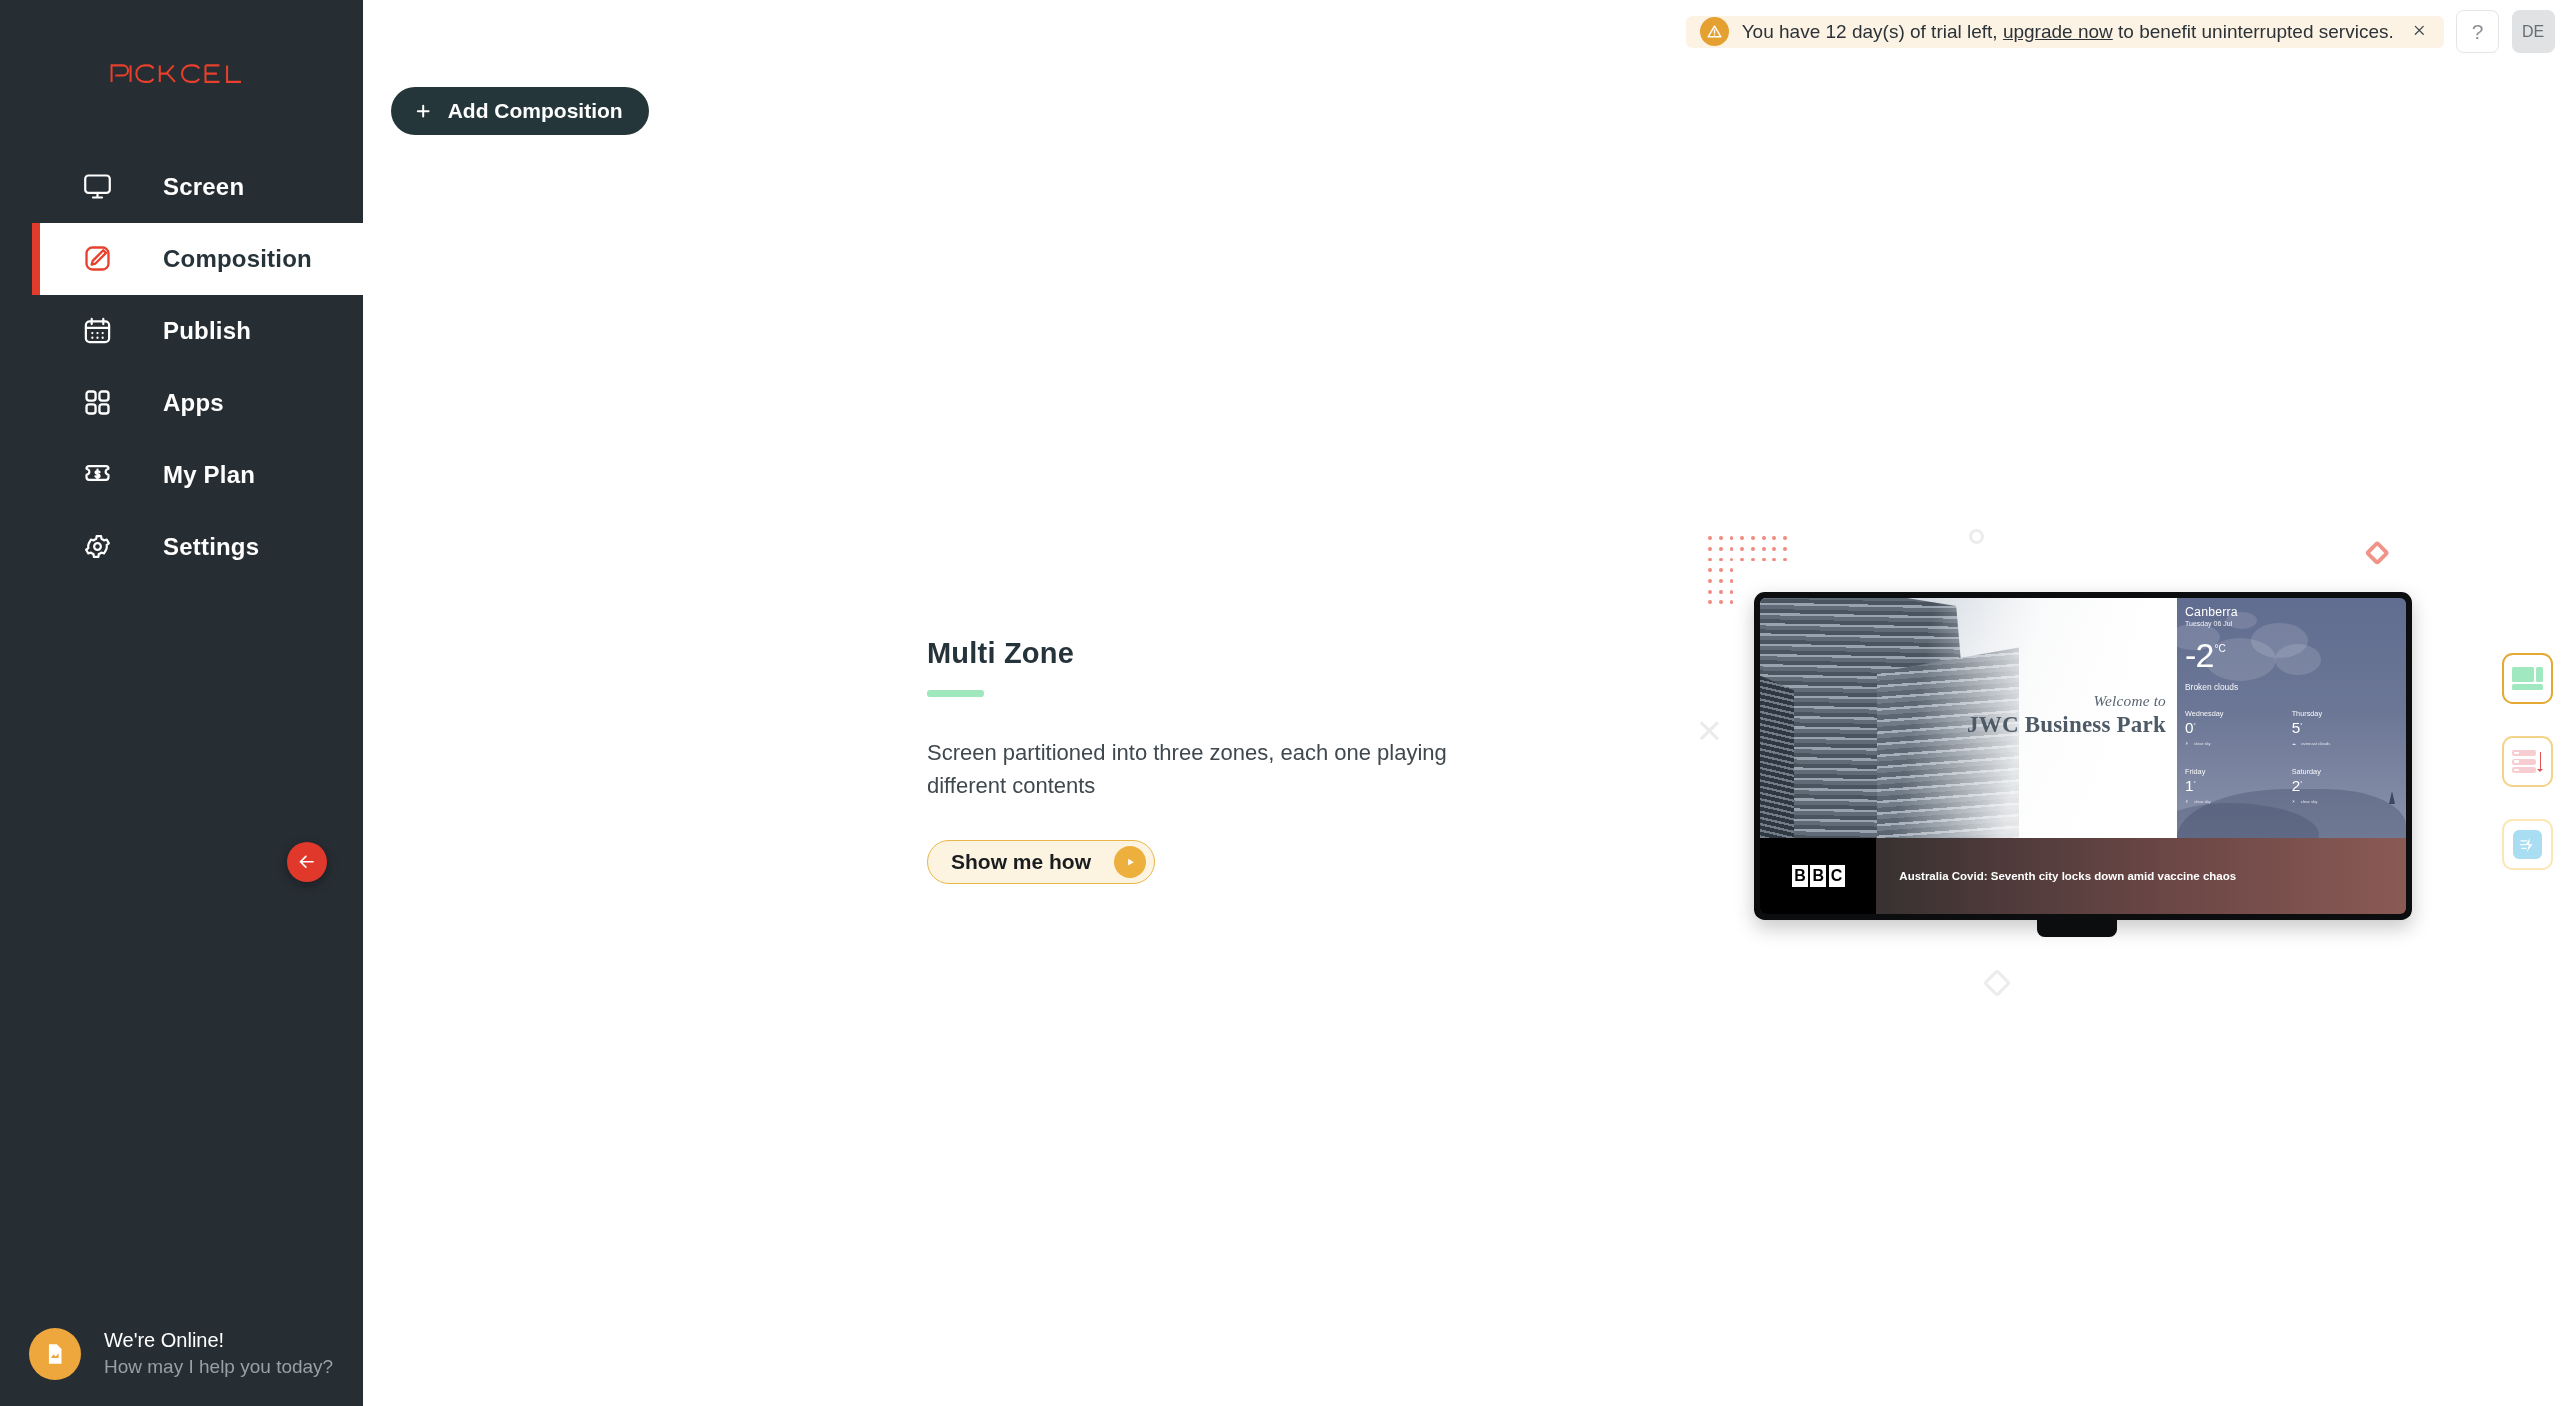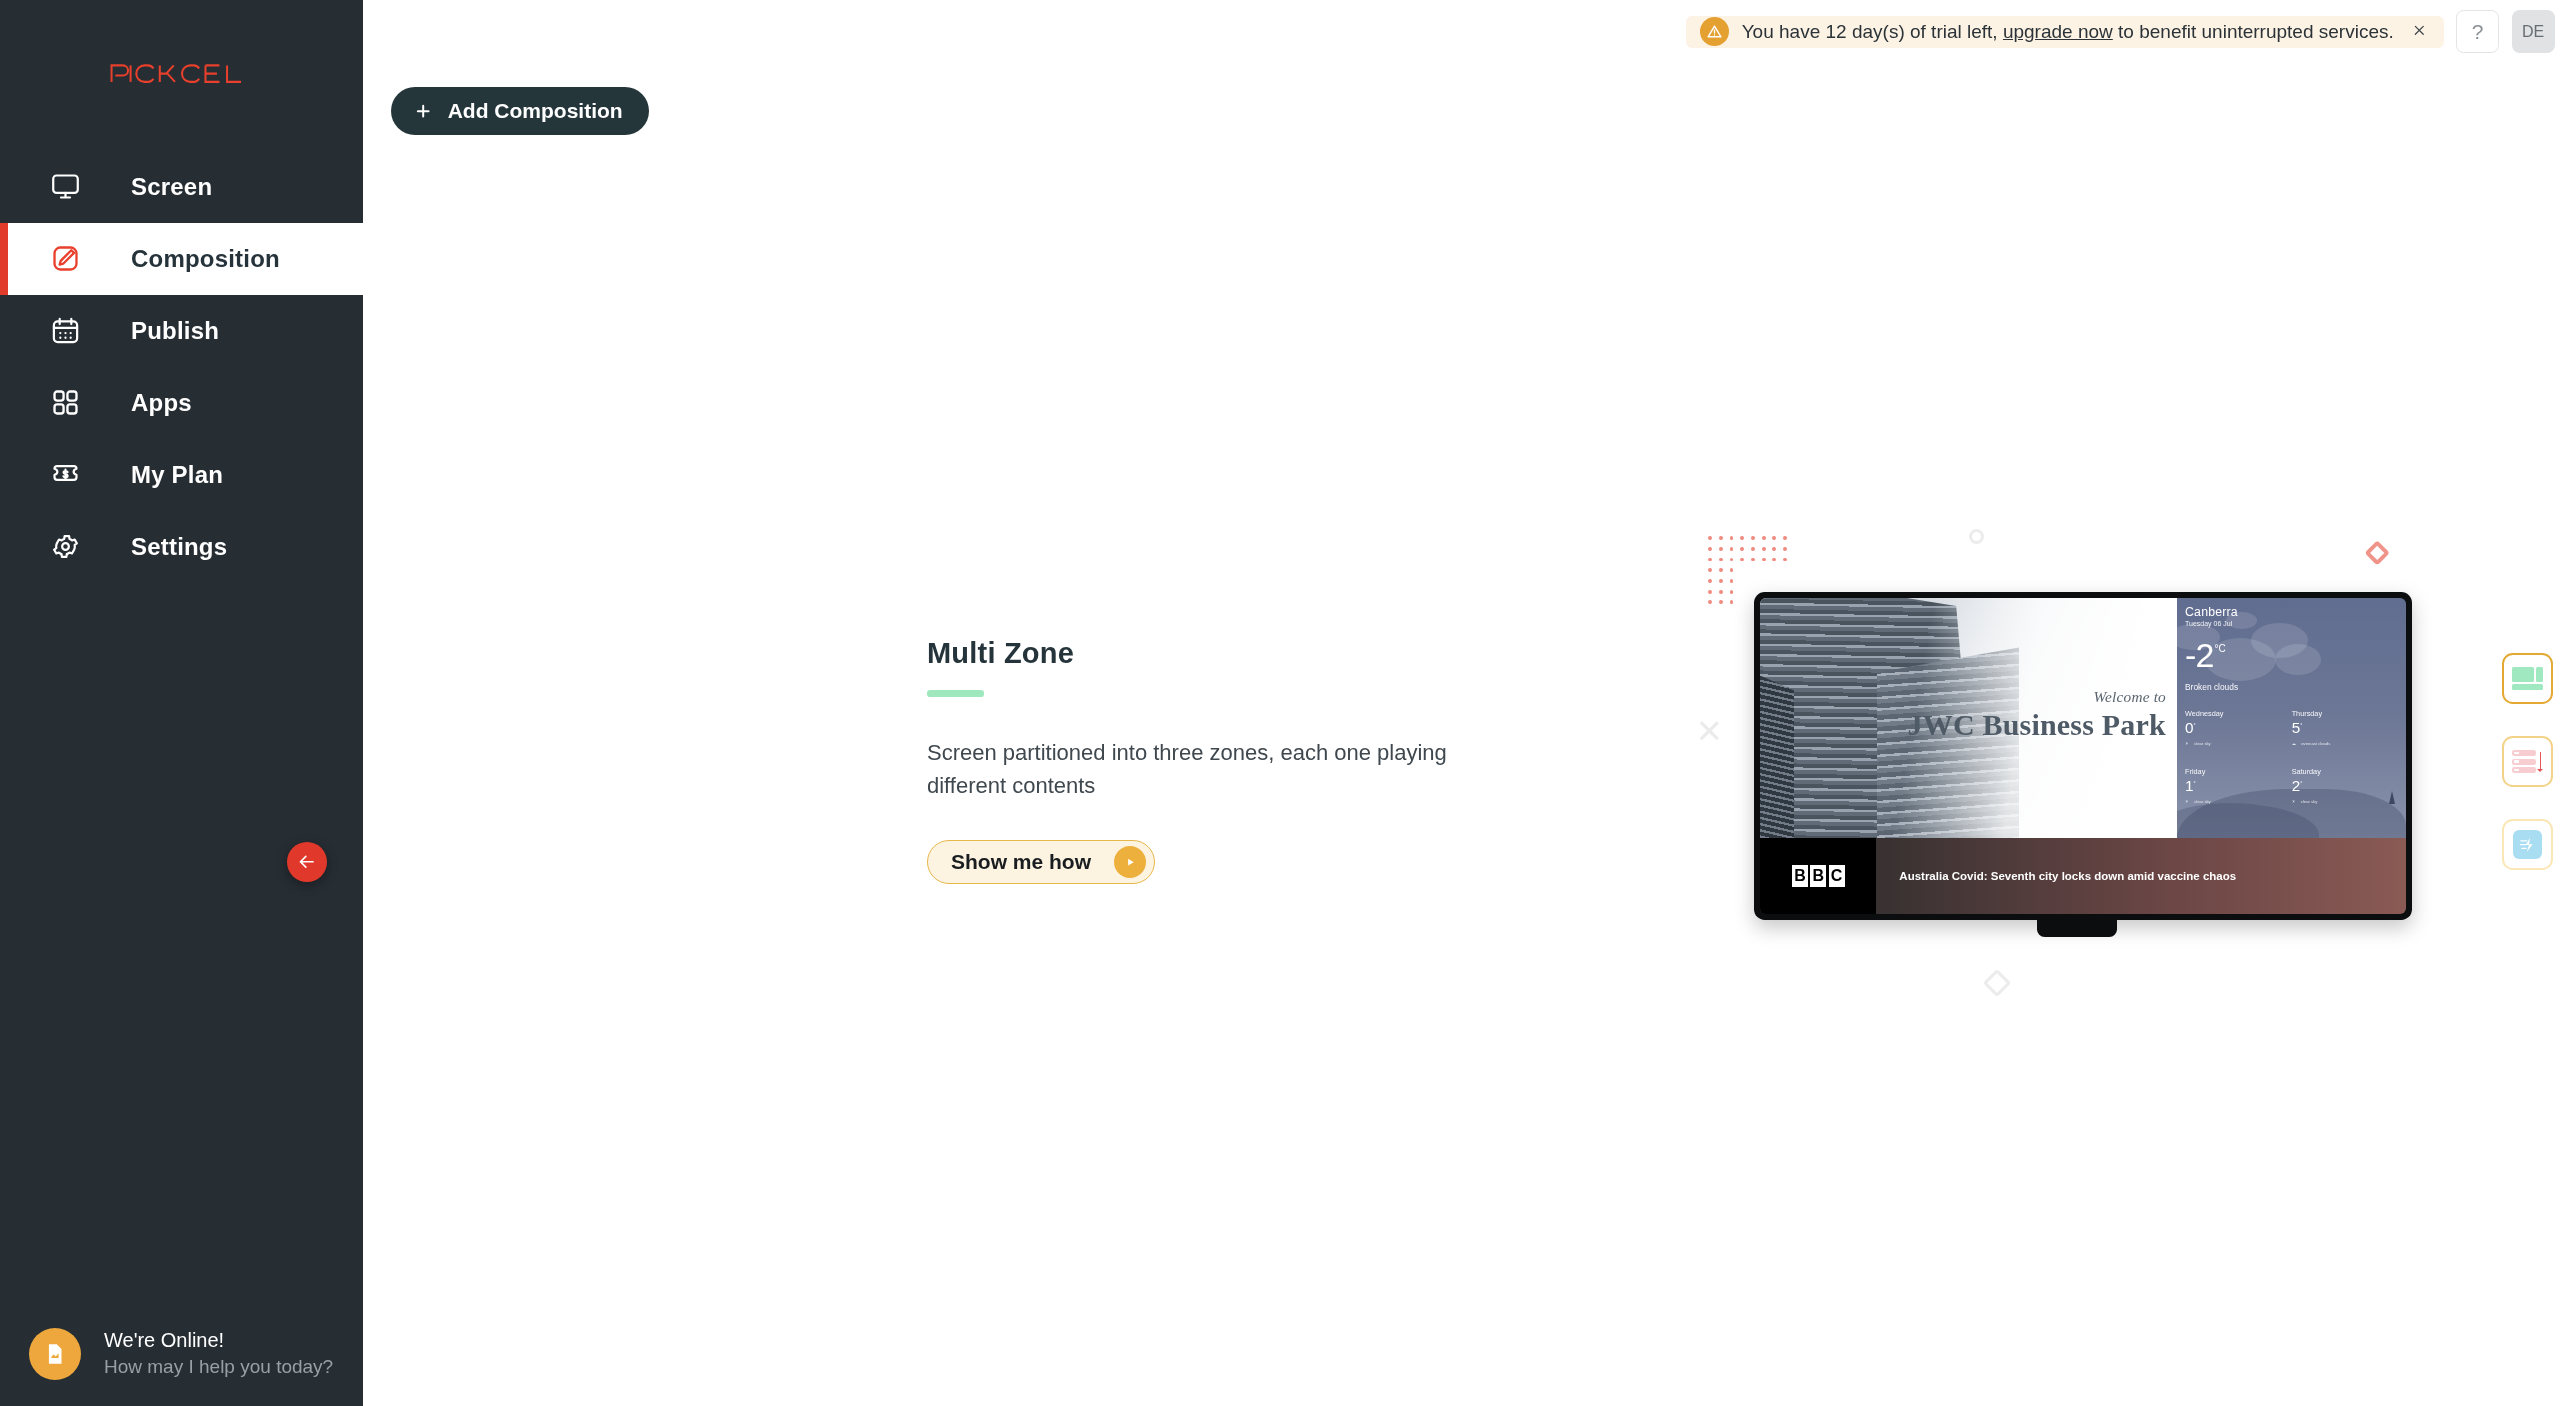--- a/index.html
+++ b/index.html
@@ -16,21 +16,21 @@
     position: relative;
     width: 363px; height: 1406px;
     background: #262d33;
     flex: 0 0 363px;
   }
   .logo-wrap {
     height: 146px;
     display: flex; align-items: center; justify-content: center;
   }
   .logo { display: block; }
-  .nav { margin-top: 4.6px; }
+  .nav { margin-top: 4.6px; padding-left: 32px; }
   .nav-item {
     position: relative;
     height: 72px;
     display: flex; align-items: center;
     padding-left: 44px;
     cursor: pointer;
   }
   .nav-item .nav-icon {
     width: 43px; height: 43px;
     display: flex; align-items: center; justify-content: center;
@@ -263,21 +263,21 @@
   }
   .zone-main-text {
     position: absolute;
     right: 10.7px; top: 50%;
     transform: translateY(-56%);
     text-align: right;
     font-family: "Liberation Serif", serif;
     color: #59646f;
   }
   .welcome-to { font-size: 15.3px; font-style: italic; letter-spacing: 0.2px; }
-  .park-name { font-size: 30px; font-weight: bold; margin-top: 2px; letter-spacing: 0.2px; color: #4e5a66; }
+  .park-name { font-size: 23px; font-weight: bold; margin-top: 2px; letter-spacing: 0.2px; color: #4e5a66; }
 
   .zone-weather {
     position: relative;
     flex: 1 1 auto;
     height: 76%;
     overflow: hidden;
     background: linear-gradient(180deg,#616d90 0%,#6c7796 48%,#8b93ab 100%);
     color: #ffffff;
     padding: 7px 7.7px 0 8.4px;
   }

